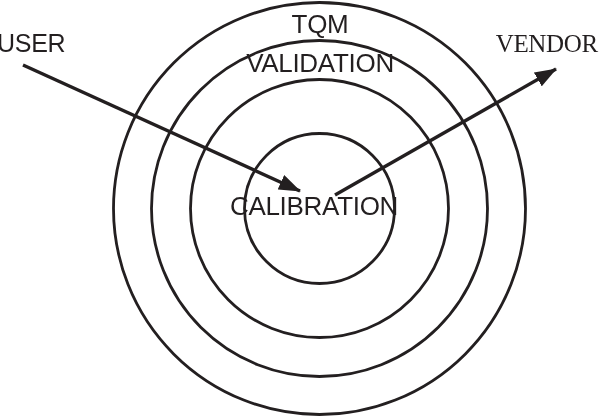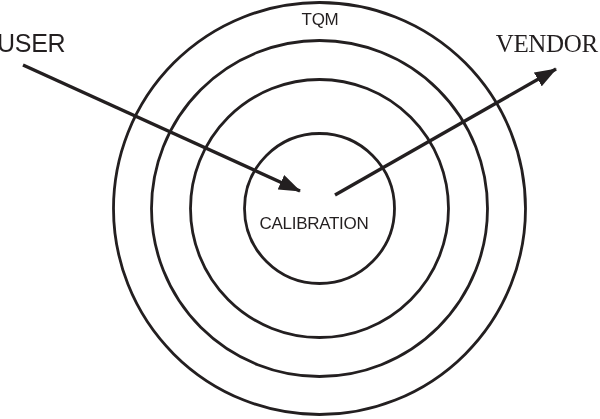--- a/index.html
+++ b/index.html
@@ -18,29 +18,29 @@
   .diagram-svg circle { fill: none; stroke: var(--ink); stroke-width: 2.8; }
   .diagram-svg line { stroke: var(--ink); stroke-width: 3.4; }
   .label {
     position: absolute;
     white-space: nowrap;
     color: var(--ink);
     letter-spacing: -0.3px;
     line-height: 1;
   }
   .ring-label {
-    font-size: 17px;
+    font-size: 26px;
     left: 320px;
     transform: translateX(-50%);
   }
   .actor-label { font-size: 25px; }
   .label-tqm           { top: 11px; }
   .label-validation    { top: 50px; }
   .label-qualification { top: 100px; }
-  .label-calibration   { top: 215px; left: 314px; }
+  .label-calibration   { top: 193px; left: 314px; }
   .label-user   { left: -3px; top: 31px; }
   .label-vendor { right: 2px; top: 31px; font-family: Liberation Serif, serif; }
 </style>
 </head>
 <body>
 
 <div class="canvas">
 
   <svg class="diagram-svg" viewBox="0 0 600 419">
     <defs>
@@ -53,20 +53,21 @@
     <circle cx="319.5" cy="208.5" r="168"></circle>
     <circle cx="319.5" cy="208.5" r="129"></circle>
     <circle cx="319.5" cy="208.5" r="75"></circle>
 
     <line x1="23" y1="65" x2="300" y2="191" marker-end="url(#arrowhead)"></line>
     <line x1="335" y1="195" x2="556" y2="69" marker-end="url(#arrowhead)"></line>
   </svg>
 
   <div class="label ring-label label-tqm">TQM</div>
 
+  <div class="label ring-label label-validation">VALIDATION</div>
 
 
   <div class="label ring-label label-calibration">CALIBRATION</div>
 
   <div class="label actor-label label-user">USER</div>
 
   <div class="label actor-label label-vendor">VENDOR</div>
 
 </div>
 

